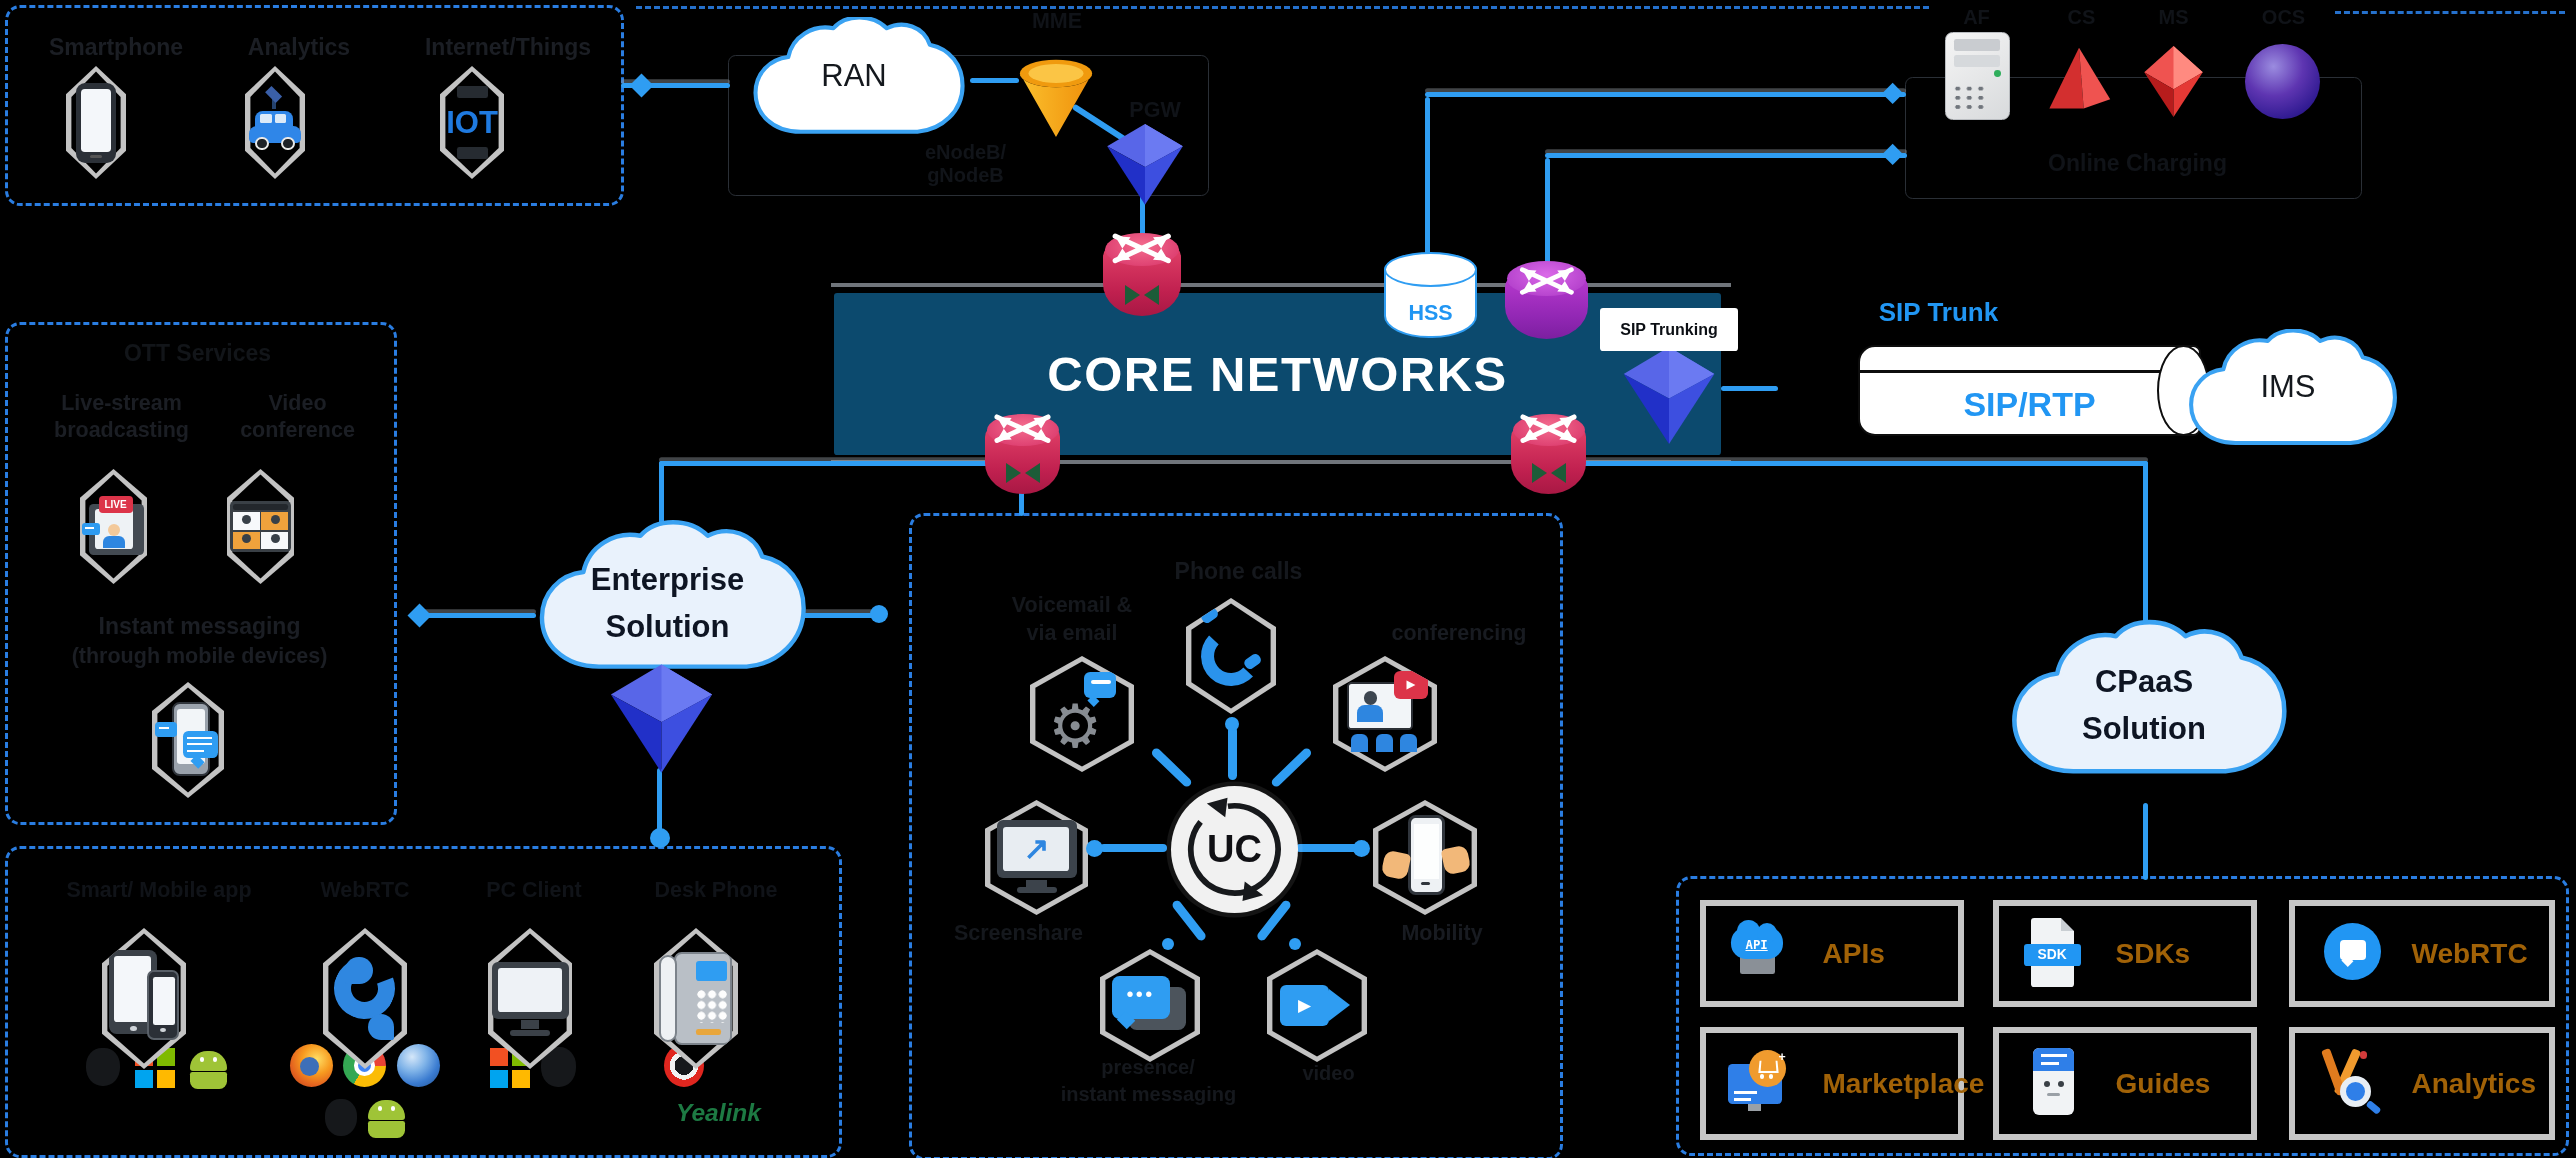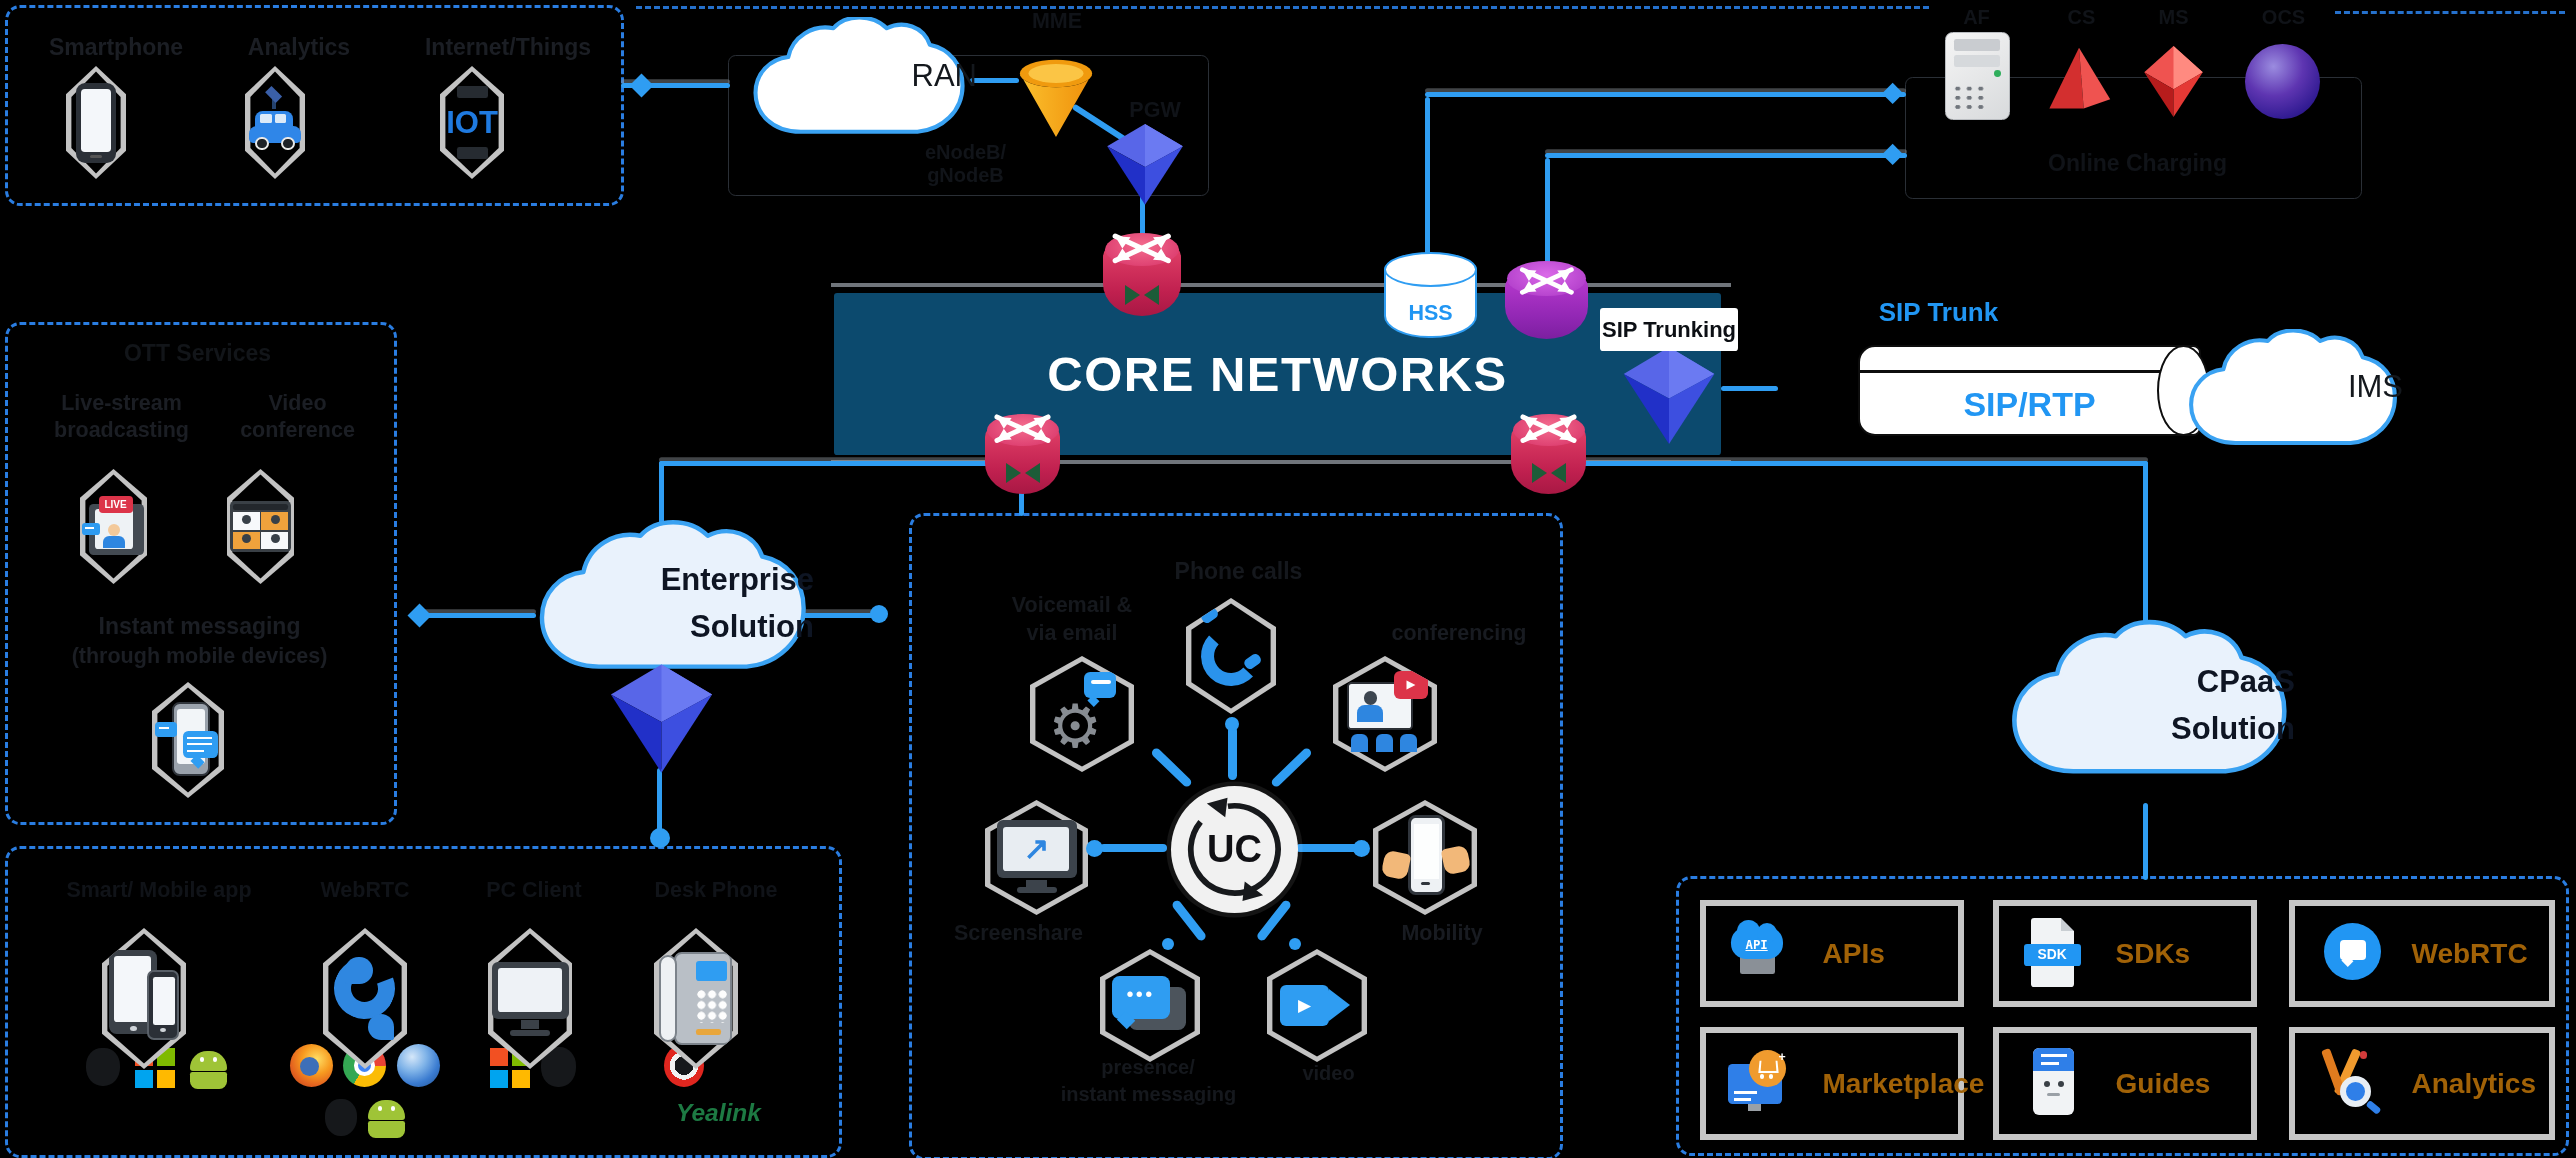--- a/index.html
+++ b/index.html
@@ -12,21 +12,21 @@
   .ln{position:absolute;background:#2f9df2;border-radius:3.8px;z-index:1;}
   .sh{box-shadow:0 -3.8px 0 rgba(145,150,158,.45);}
   .dl{position:absolute;height:0;border-top:3.1px dashed #2a7de1;opacity:.9;}
   .dotp{position:absolute;background:#2f9df2;border-radius:50%;z-index:2;}
   .diap{position:absolute;background:#2f9df2;transform:rotate(45deg);z-index:2;}
   .hex{position:absolute;clip-path:polygon(50% 0,100% 25%,100% 75%,50% 100%,0 75%,0 25%);background:#c3c3c3;z-index:2;}
   .hex .in{position:absolute;inset:5.4px;clip-path:polygon(50% 0,100% 25%,100% 75%,50% 100%,0 75%,0 25%);background:#000;}
   .hexc{position:absolute;inset:0;display:flex;align-items:center;justify-content:center;}
   .cloud{position:absolute;z-index:2;}
   .cloud svg{width:100%;height:100%;display:block;}
-  .cloudtx{position:absolute;left:0;right:0;text-align:right;font-weight:800;color:#0e1523;}
+  .cloudtx{position:absolute;left:0;right:8px;text-align:center;font-weight:800;color:#0e1523;}
   .banner{position:absolute;background:#0c4a6e;border-radius:3.1px;display:flex;align-items:center;justify-content:center;z-index:1;}
   .banner span{color:#fff;font-weight:800;font-size:49px;letter-spacing:1.5px;}
   .edge{position:absolute;background:#969ca4;opacity:.75;z-index:1;}
   .rtr,.prtr{position:absolute;z-index:3;}
   .rtr .bod{position:absolute;inset:0;border-radius:50% 50% 50% 50%/26% 26% 40% 40%;background:linear-gradient(180deg,#e9486e 0%,#c0204f 70%,#a81844 100%);}
   .prtr .bod{position:absolute;inset:0;border-radius:50% 50% 50% 50%/30% 30% 44% 44%;background:linear-gradient(180deg,#c33fd6 0%,#9227b4 70%,#7c1fa0 100%);}
   .rtr .cap{position:absolute;left:2%;right:2%;top:-4%;height:42%;border-radius:50%;background:radial-gradient(ellipse at 50% 40%,#f46d8f,#d63066);}
   .prtr .cap{position:absolute;left:2%;right:2%;top:-6%;height:48%;border-radius:50%;background:radial-gradient(ellipse at 50% 40%,#da6ae8,#a935c4);}
   .xa{position:absolute;left:8%;width:84%;top:-8%;height:46%;}
   .bw{position:absolute;bottom:12%;left:50%;width:34px;height:21.5px;transform:translateX(-50%);}
@@ -207,21 +207,21 @@
   <div class="rtr" style="left:1511px;top:417px;width:75px;height:77px;">
     <div class="bod"></div>
       <div class="cap"></div>
     <svg class="xa" viewBox="0 0 64 36">
         <use href="#xar"></use>
       </svg>
       <div class="bw"></div>
   </div>
 
   <div class="p" style="left:1600px;top:308px;width:138px;height:43px;background:#fff;border-radius:3.1px;z-index:4;display:flex;align-items:center;justify-content:center;">
-    <span style="font-size:22px;font-weight:600;color:#0c0f14;">SIP Trunking</span>
+    <span style="font-size:16px;font-weight:600;color:#0c0f14;">SIP Trunking</span>
   </div>
   <svg class="p" style="left:1614px;top:343px;width:110px;height:103px;z-index:3;" viewBox="0 0 100 100">
       <use href="#bluedia"></use>
     </svg>
   <div class="ln" style="left:1721px;top:386px;width:57px;height:5.4px;"></div>
   <div class="lbl" style="left:1839px;top:297px;width:199px;font-size:26px;color:#2196f3;font-weight:800;">SIP Trunk</div>
   <div class="pipe" style="left:1858px;top:345px;width:339px;height:87px;text-decoration:underline;">
     <div class="t">SIP/RTP</div>
   </div>
   <div class="ln" style="left:2113px;top:386px;width:78px;height:5.4px;"></div>

